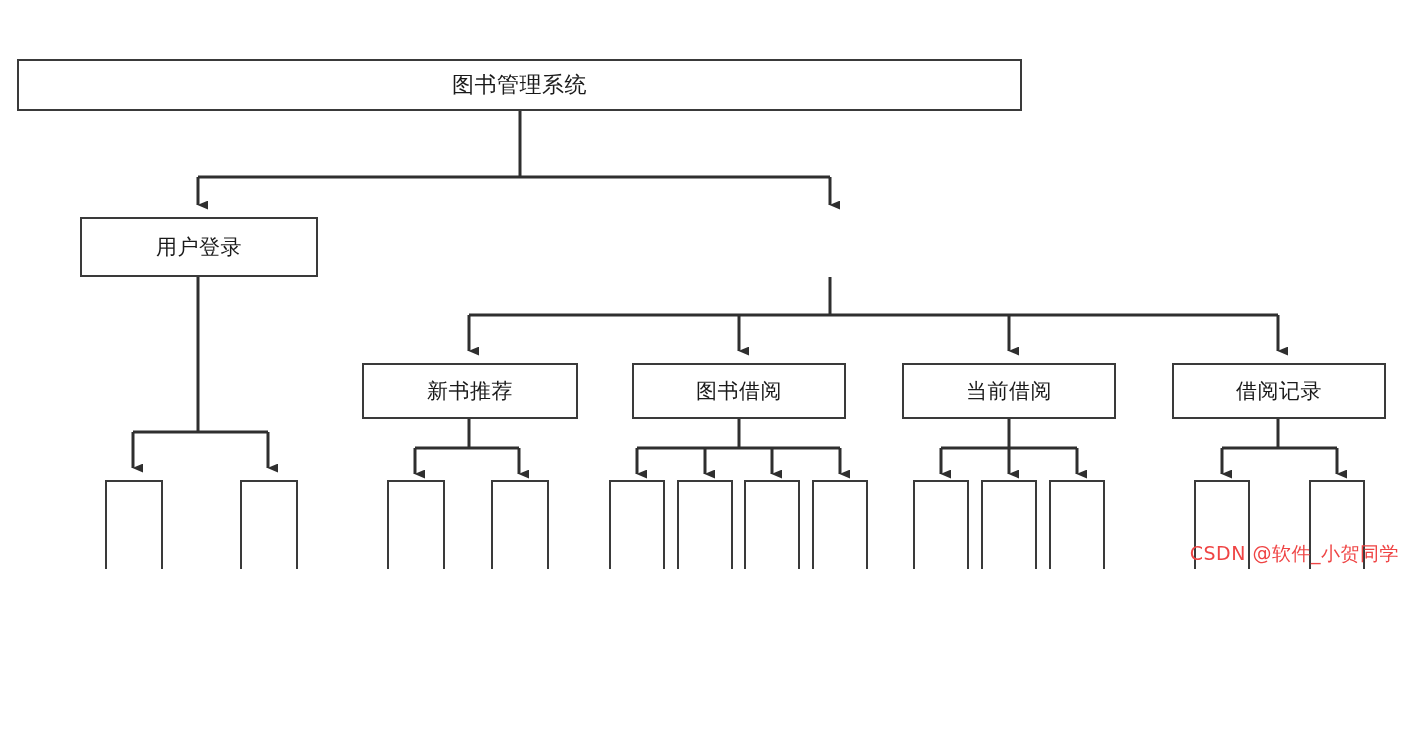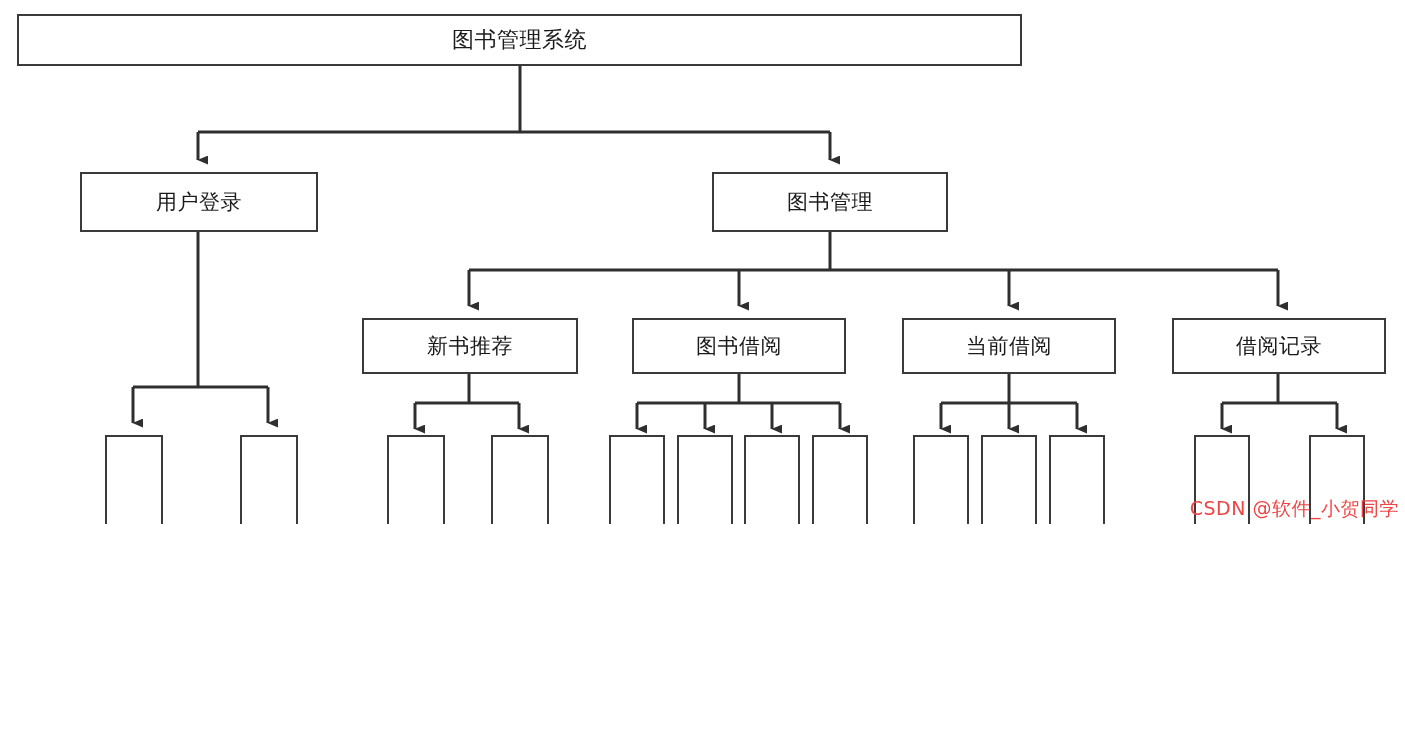--- a/index.html
+++ b/index.html
@@ -10,20 +10,21 @@
   }
   body {
     font-family: "DejaVu Sans", "Liberation Sans", sans-serif;
   }
   #canvas {
     position: relative;
     width: 1405px;
     height: 524px;
     background: #ffffff;
     overflow: hidden;
+    margin-top: 45px;
   }
   svg.wires {
     position: absolute;
     left: 0;
     top: 0;
     width: 1405px;
     height: 747px;
     pointer-events: none;
   }
   .node {
@@ -128,23 +129,20 @@
     </g>
   </svg>
 
   <div class="node horiz root" style="left:17px; top:14px; width:1005px; height:52px;">
     <span class="label">图书管理系统</span>
   </div>
 
   <div class="node horiz" style="left:80px; top:172px; width:238px; height:60px;">
     <span class="label">用户登录</span>
   </div>
-  <div class="node horiz" style="left:712px; top:172px; width:236px; height:60px;">
-    <span class="label">图书管理</span>
-  </div>
 
   <div class="node horiz" style="left:632px; top:318px; width:214px; height:56px;">
     <span class="label">图书借阅</span>
   </div>
   <div class="node horiz" style="left:362px; top:318px; width:216px; height:56px;">
     <span class="label">新书推荐</span>
   </div>
   <div class="node horiz" style="left:902px; top:318px; width:214px; height:56px;">
     <span class="label">当前借阅</span>
   </div>

